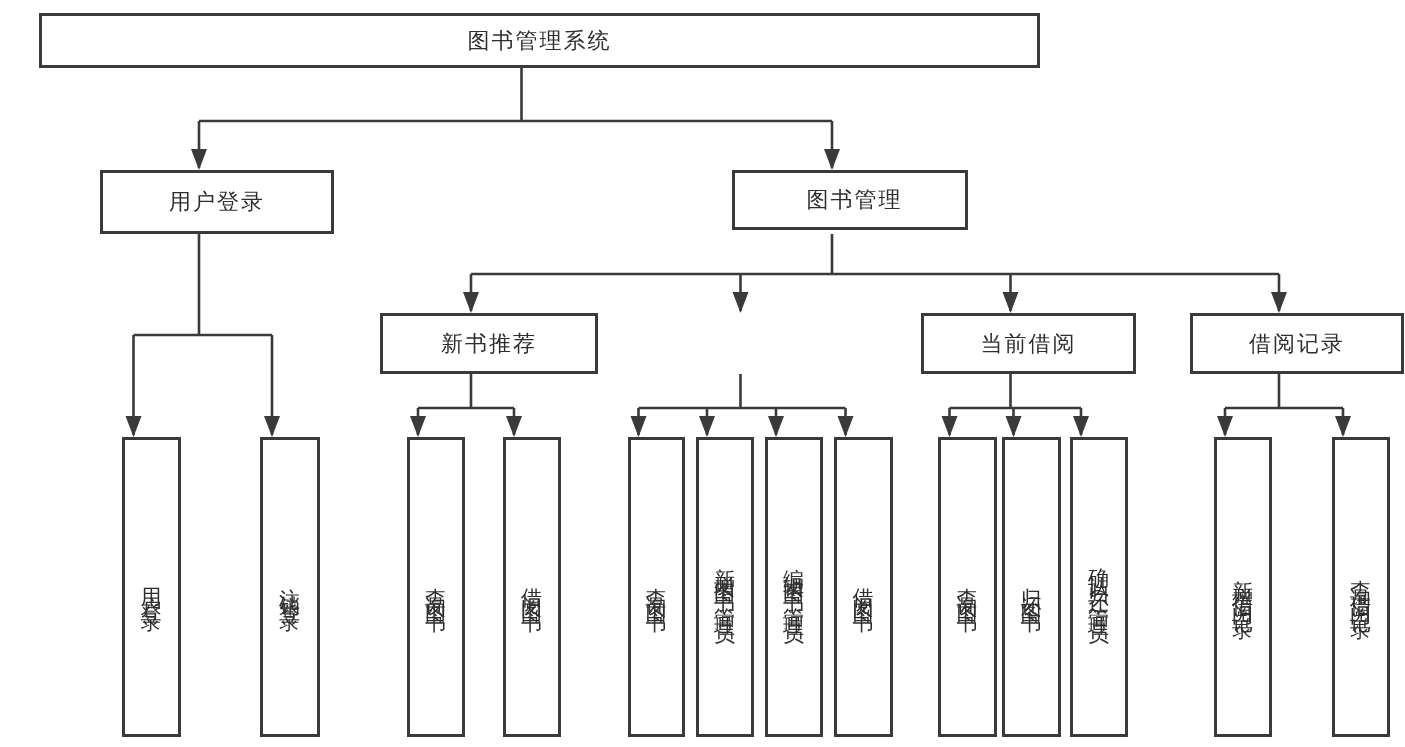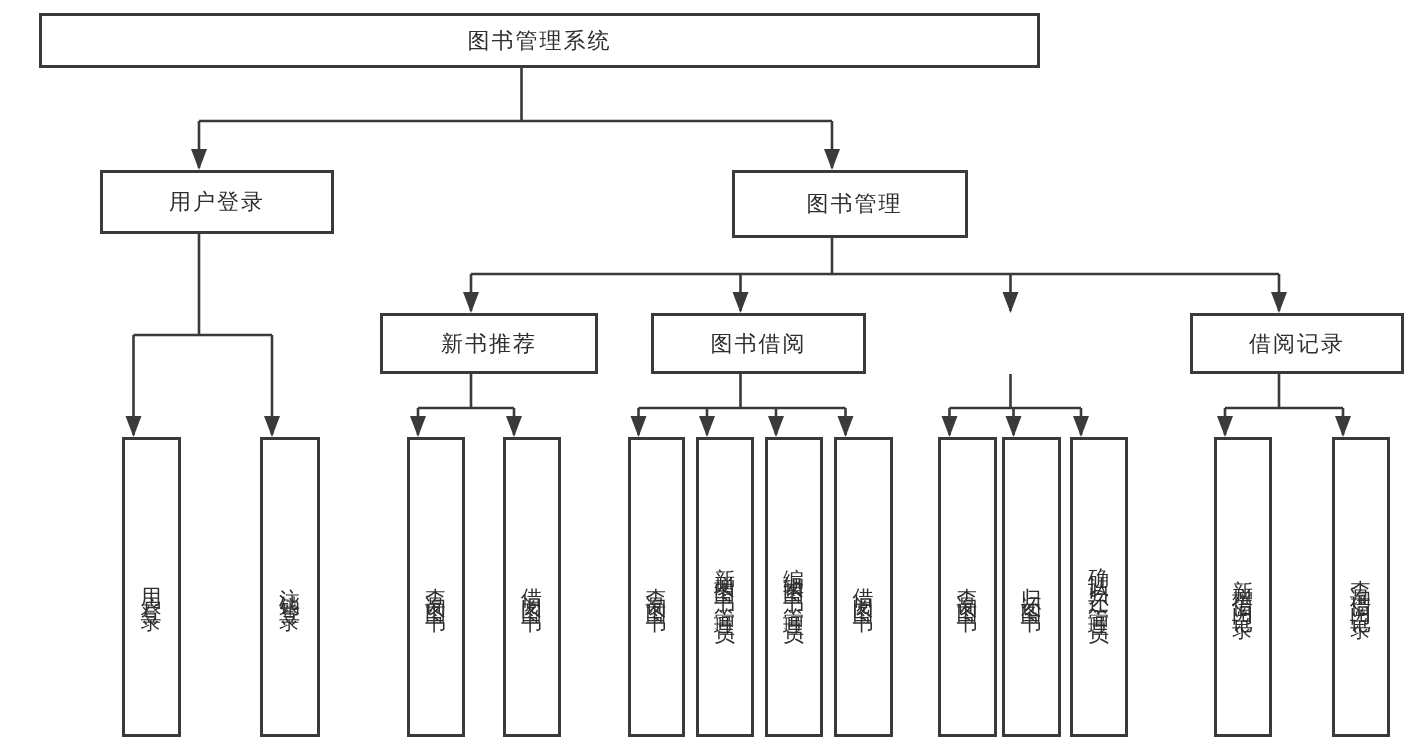--- a/index.html
+++ b/index.html
@@ -118,29 +118,29 @@
              M1335 416 L1351 416 L1343 437 Z" fill="#3a3a3a" stroke="none"></path>
   </svg>
 
   <div class="node" style="left:21px; top:13px; width:1001px; height:55px;">
     <span class="lbl">图书管理系统</span>
   </div>
 
   <div class="node" style="left:82px; top:170px; width:234px; height:64px;">
     <span class="lbl">用户登录</span>
   </div>
-  <div class="node" style="left:714px; top:170px; width:236px; height:68px;padding-left:9px;">
+  <div class="node" style="left:714px; top:170px; width:236px; height:60px;padding-left:9px;">
     <span class="lbl">图书管理</span>
   </div>
 
   <div class="node" style="left:362px; top:313px; width:218px; height:61px;font-family:Liberation Mono, monospace;">
     <span class="lbl">新书推荐</span>
   </div>
-  <div class="node" style="left:633px; top:313px; width:215px; height:61px;">
-    <span class="lbl">图书借阅</span>
+  <div class="node" style="left:903px; top:313px; width:215px; height:61px;">
+    <span class="lbl">当前借阅</span>
   </div>
   <div class="node" style="left:1172px; top:313px; width:214px; height:61px;">
     <span class="lbl">借阅记录</span>
   </div>
 
   <div class="node leaf" style="left:104px; top:437px; width:59px; height:300px;">
     <span class="lbl">用户登录</span>
   </div>
   <div class="node leaf" style="left:242px; top:437px; width:60px; height:300px;">
     <span class="lbl">注销登录</span>

